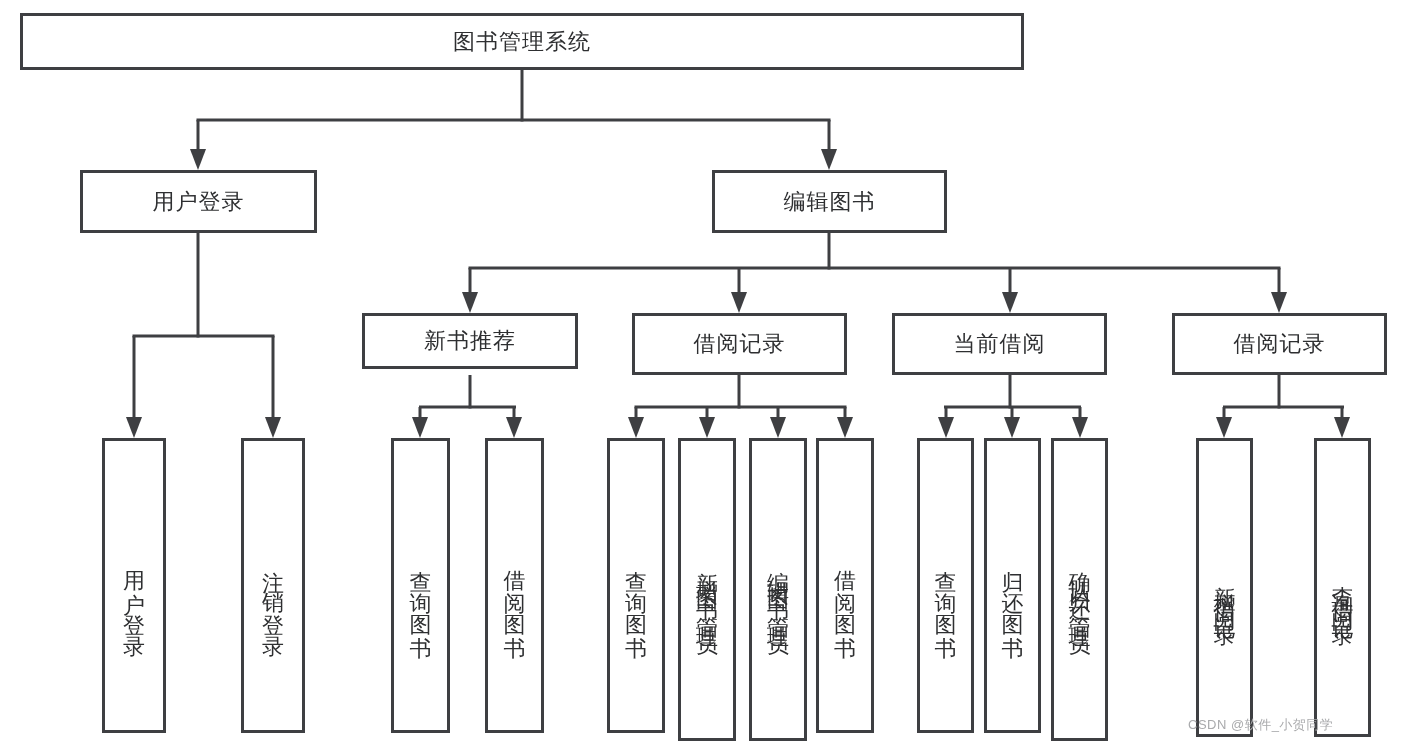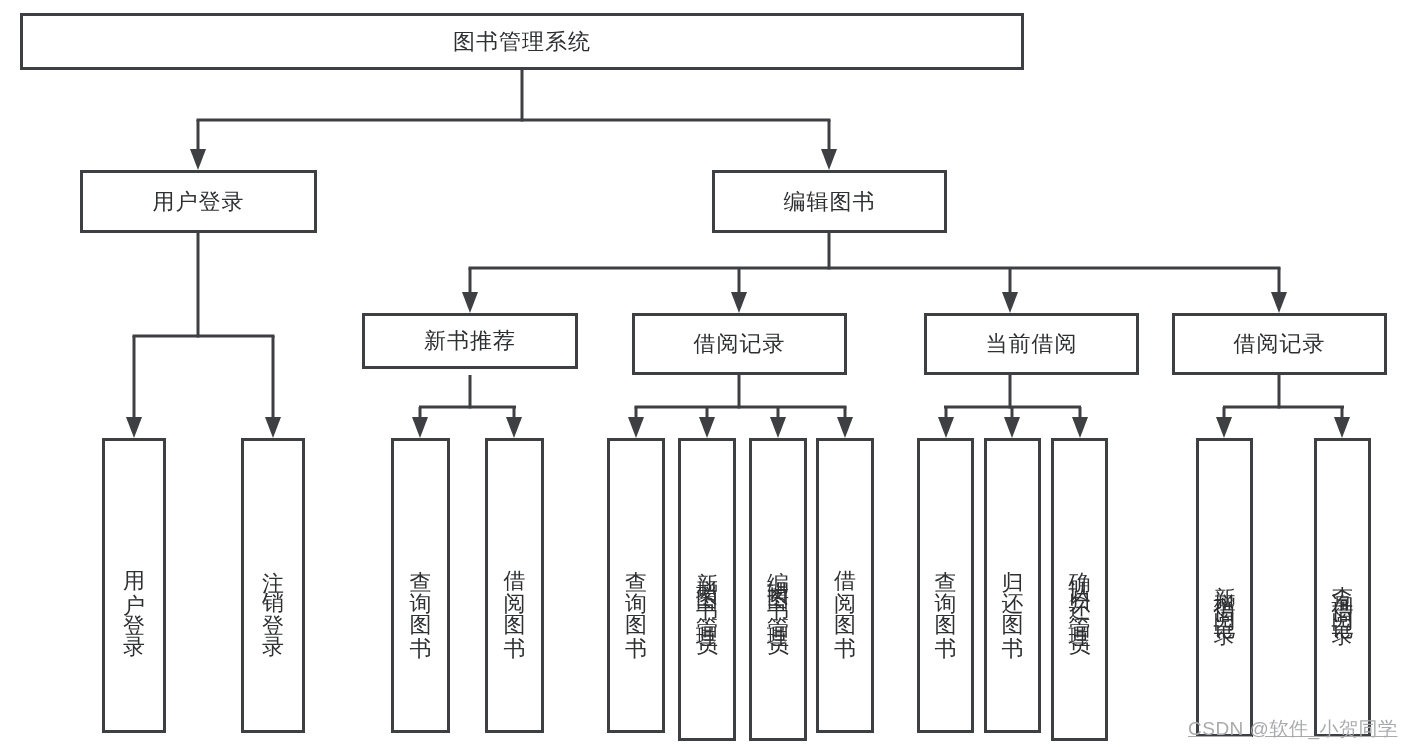--- a/index.html
+++ b/index.html
@@ -20,21 +20,21 @@
   .hlabel{font-size:22px;letter-spacing:1px;white-space:nowrap;}
   .vlabel{
     writing-mode:vertical-rl;text-orientation:mixed;
     font-size:22px;line-height:1;white-space:nowrap;
   }
   .sp4 .vlabel{letter-spacing:22px;margin-bottom:-22px;}
   .sp6 .vlabel{letter-spacing:8px;margin-bottom:-8px;}
   .sp9 .vlabel{letter-spacing:9px;margin-bottom:-9px;}
   .watermark{
     position:absolute;left:1188px;top:716px;z-index:3;
-    font-size:19px;color:var(--wm,#a9aaac);letter-spacing:.5px;white-space:nowrap;text-decoration:underline;
+    font-size:13px;color:var(--wm,#a9aaac);letter-spacing:.5px;white-space:nowrap;
   }
 </style>
 </head>
 <body>
 
 <div class="canvas">
 
   <svg id="connectors" width="1405" height="747" viewBox="0 0 1405 747">
       <line x1="522" y1="70" x2="522" y2="121.5" stroke="#3e3f42" stroke-width="3"></line>
       <line x1="196.5" y1="120" x2="830.5" y2="120" stroke="#3e3f42" stroke-width="3"></line>
@@ -100,21 +100,21 @@
   <div class="box" style="left:712px;top:170px;width:235px;height:63px">
     <span class="hlabel">编辑图书</span>
   </div>
 
   <div class="box" style="left:362px;top:313px;width:216px;height:56px">
     <span class="hlabel">新书推荐</span>
   </div>
   <div class="box" style="left:632px;top:313px;width:215px;height:62px">
     <span class="hlabel">借阅记录</span>
   </div>
-  <div class="box" style="left:924px;top:313px;width:215px;height:62px">
+  <div class="box" style="left:892px;top:313px;width:215px;height:62px">
     <span class="hlabel">当前借阅</span>
   </div>
   <div class="box" style="left:1172px;top:313px;width:215px;height:62px">
     <span class="hlabel">借阅记录</span>
   </div>
 
   <div class="box sp4" style="left:102px;top:438px;width:64px;height:295px">
     <span class="vlabel">用户登录</span>
   </div>
   <div class="box sp4" style="left:241px;top:438px;width:64px;height:295px">

